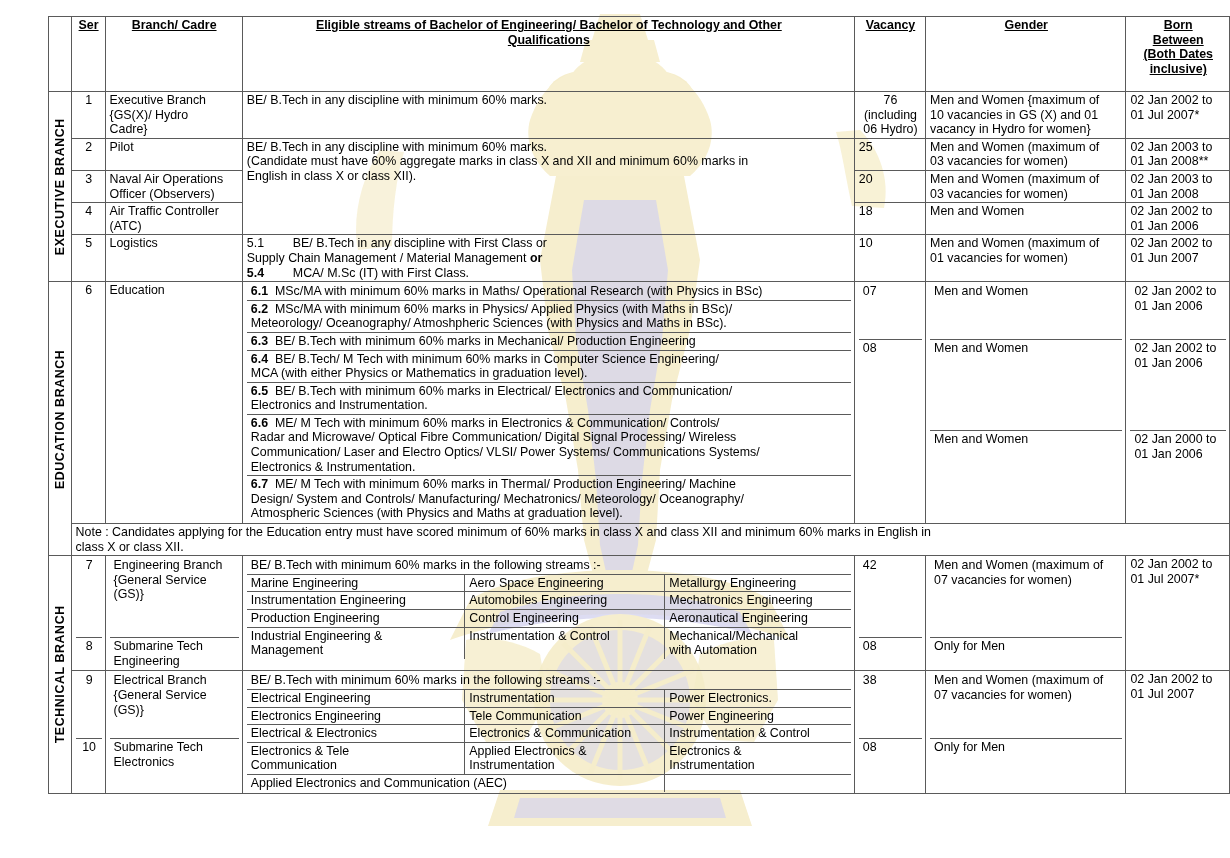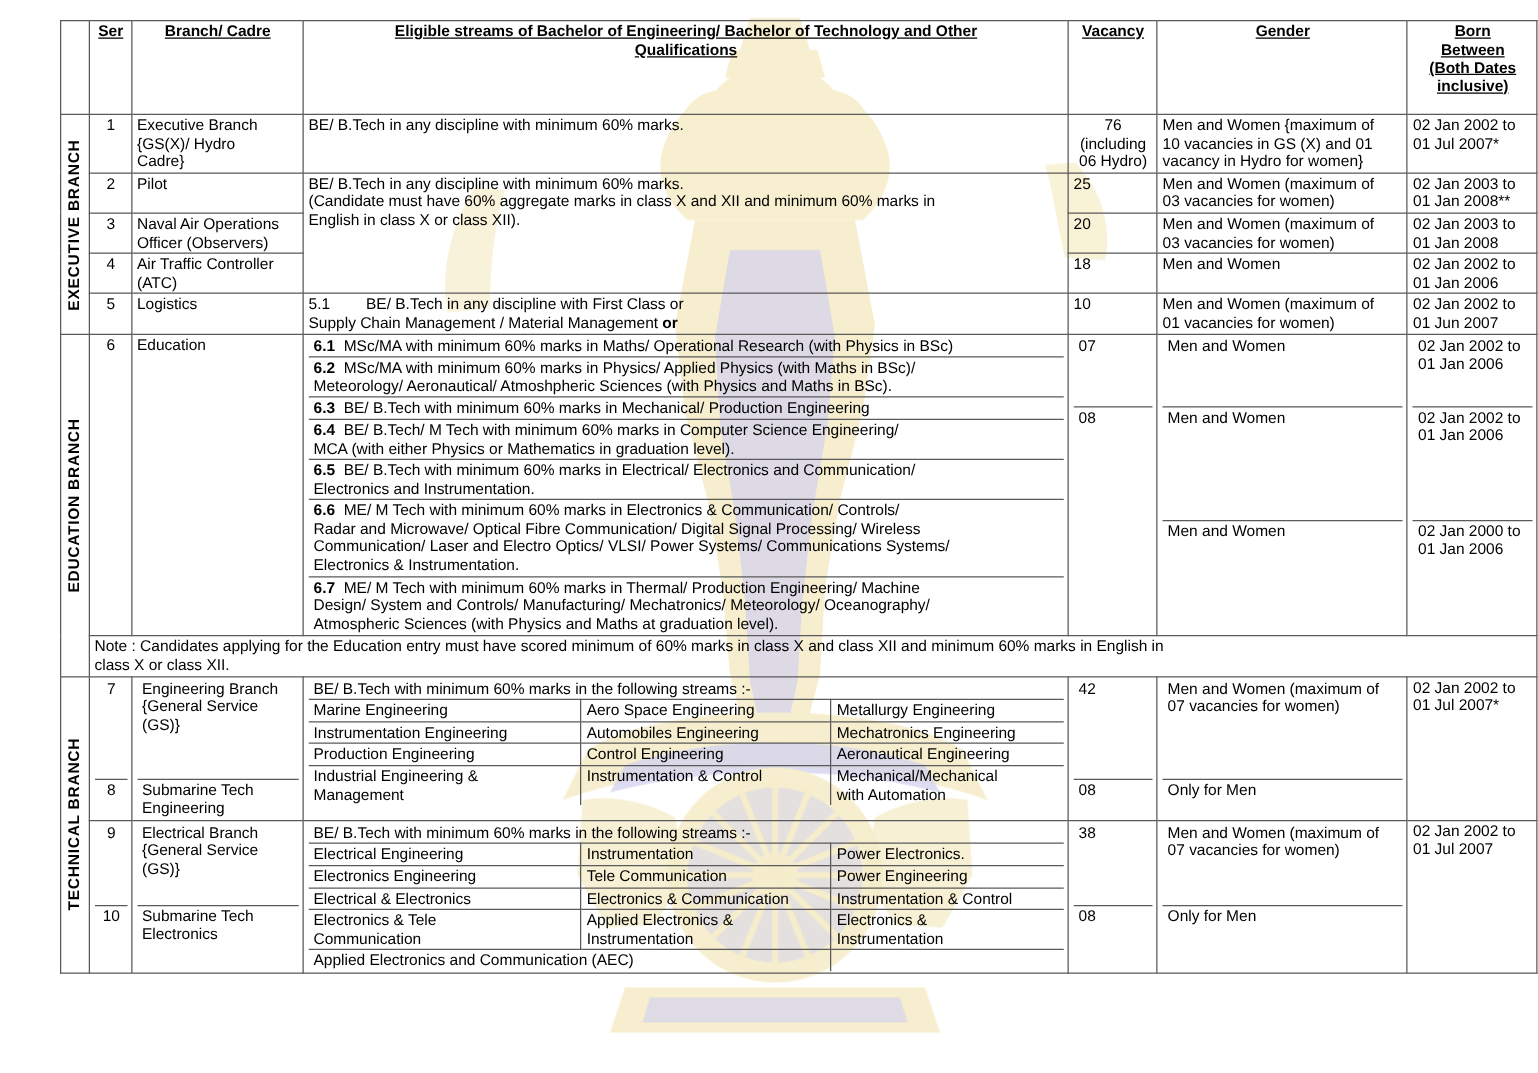--- a/index.html
+++ b/index.html
@@ -212,20 +212,26 @@
     <td class="ctr">5</td>
     <td>Logistics</td>
     <td>
       <div style="display:table;width:100%">
         <div style="display:table-row">
           <span style="display:table-cell;width:46px;font-weight:normal">5.1</span>
           <span style="display:table-cell">BE/ B.Tech in any discipline with First Class or</span>
         </div>
       </div>
       <div><span>Supply Chain Management / Material Management </span><b>or</b></div>
+      <div style="display:table;width:100%">
+        <div style="display:table-row">
+          <span style="display:table-cell;width:46px;font-weight:bold">5.4</span>
+          <span style="display:table-cell">MCA/ M.Sc (IT) with First Class.</span>
+        </div>
+      </div>
     </td>
     <td class="midc">10</td>
     <td class="mid">
       <span>Men and Women (maximum of</span><br>
       <span>01 vacancies for women)</span>
     </td>
     <td class="mid">
       <span>02 Jan 2002 to</span><br>
       <span>01 Jun 2007</span>
     </td>
@@ -240,21 +246,21 @@
       <table class="inner">
         <tbody>
                 <tr>
                   <td class="noL noR noT">
           <b>6.1</b>&nbsp;&nbsp;<span>MSc/MA with minimum 60% marks in Maths/ Operational Research (with Physics in BSc)</span>
         </td>
                 </tr>
         <tr>
                   <td class="noL noR">
           <b>6.2</b>&nbsp;&nbsp;<span>MSc/MA with minimum 60% marks in Physics/ Applied Physics (with Maths in BSc)/</span><br>
-          <span>Meteorology/ Aeronautical/ Atmoshpheric Sciences (with Physics and Maths in BSc).</span>
+          <span>Meteorology/ Oceanography/ Atmoshpheric Sciences (with Physics and Maths in BSc).</span>
         </td>
                 </tr>
         <tr>
                   <td class="noL noR">
           <b>6.3</b>&nbsp;&nbsp;<span>BE/ B.Tech with minimum 60% marks in Mechanical/ Production Engineering</span>
         </td>
                 </tr>
         <tr>
                   <td class="noL noR">
           <b>6.4</b>&nbsp;&nbsp;<span>BE/ B.Tech/ M Tech with minimum 60% marks in Computer Science Engineering/</span><br>

